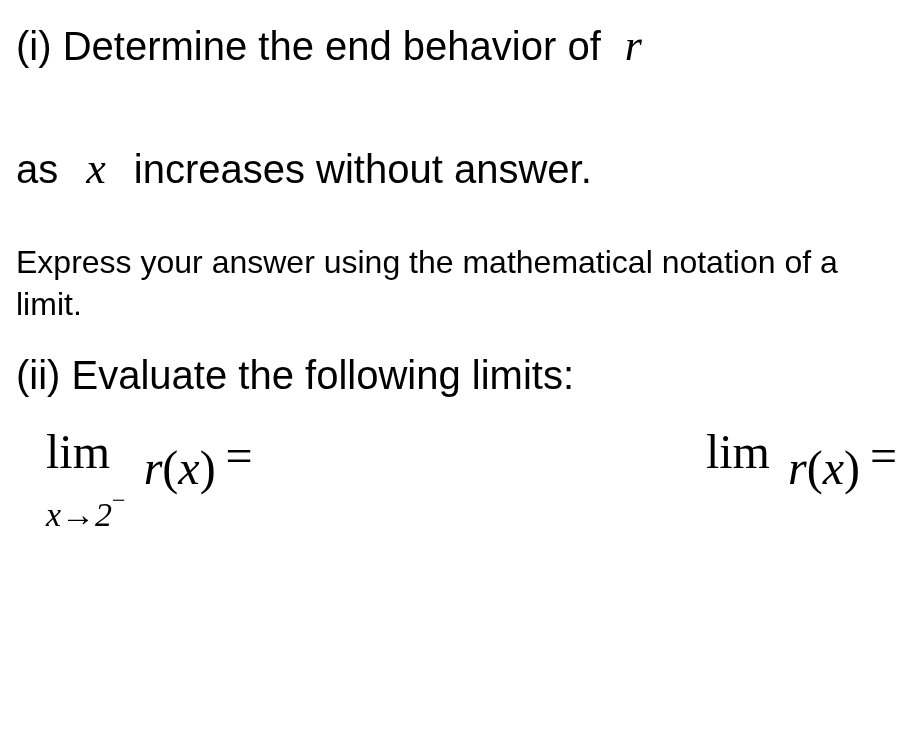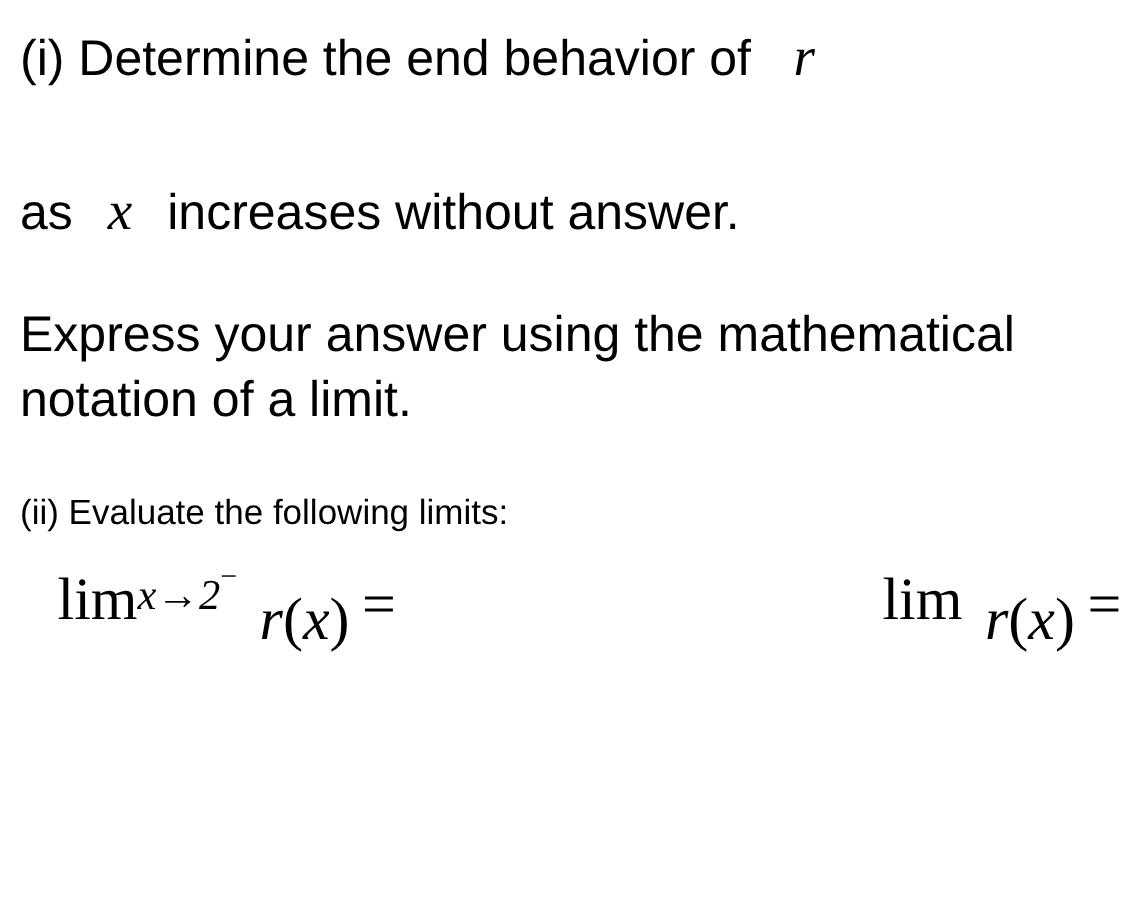--- a/index.html
+++ b/index.html
@@ -13,68 +13,68 @@
       background: #ffffff;
       font-family: Arial, Helvetica, sans-serif;
       color: #000000;
       padding: 20px 16px;
       position: relative;
     }
     .line1 {
       font-size: 40px;
       display: flex;
       align-items: baseline;
-      gap: 34px;
+      gap: 24px;
       margin-bottom: 72px;
     }
     .math-italic {
       font-family: 'Times New Roman', Times, serif;
       font-style: italic;
       font-size: 44px;
     }
     .line2 {
       font-size: 40px;
       display: flex;
       align-items: baseline;
       gap: 28px;
       margin-bottom: 48px;
     }
     .line3 {
-      font-size: 40px;
+      font-size: 32px;
       line-height: 1.3;
-      margin-bottom: 48px;
+      margin-bottom: 28px;
     }
     .line4 {
-      font-size: 28px;
+      font-size: 40px;
       margin-bottom: 30px;
     }
     .limits-row {
       display: flex;
       justify-content: space-between;
       padding-left: 30px;
       padding-right: 2px;
     }
     .limit-block {
       display: flex;
       align-items: flex-start;
       font-family: 'Times New Roman', Times, serif;
     }
     .lim-stack {
       display: flex;
-      flex-direction: row;
+      flex-direction: column;
       align-items: flex-start;
       line-height: 1;
     }
     .lim-word {
       font-size: 48px;
     }
     .lim-sub {
       font-size: 34px;
       font-style: italic;
-      margin-top: 0;
+      margin-top: 18px;
       white-space: nowrap;
       position: relative;
     }
     .rx {
       font-size: 48px;
       font-style: italic;
       margin-left: 18px;
       position: relative;
       top: 12px;
     }

